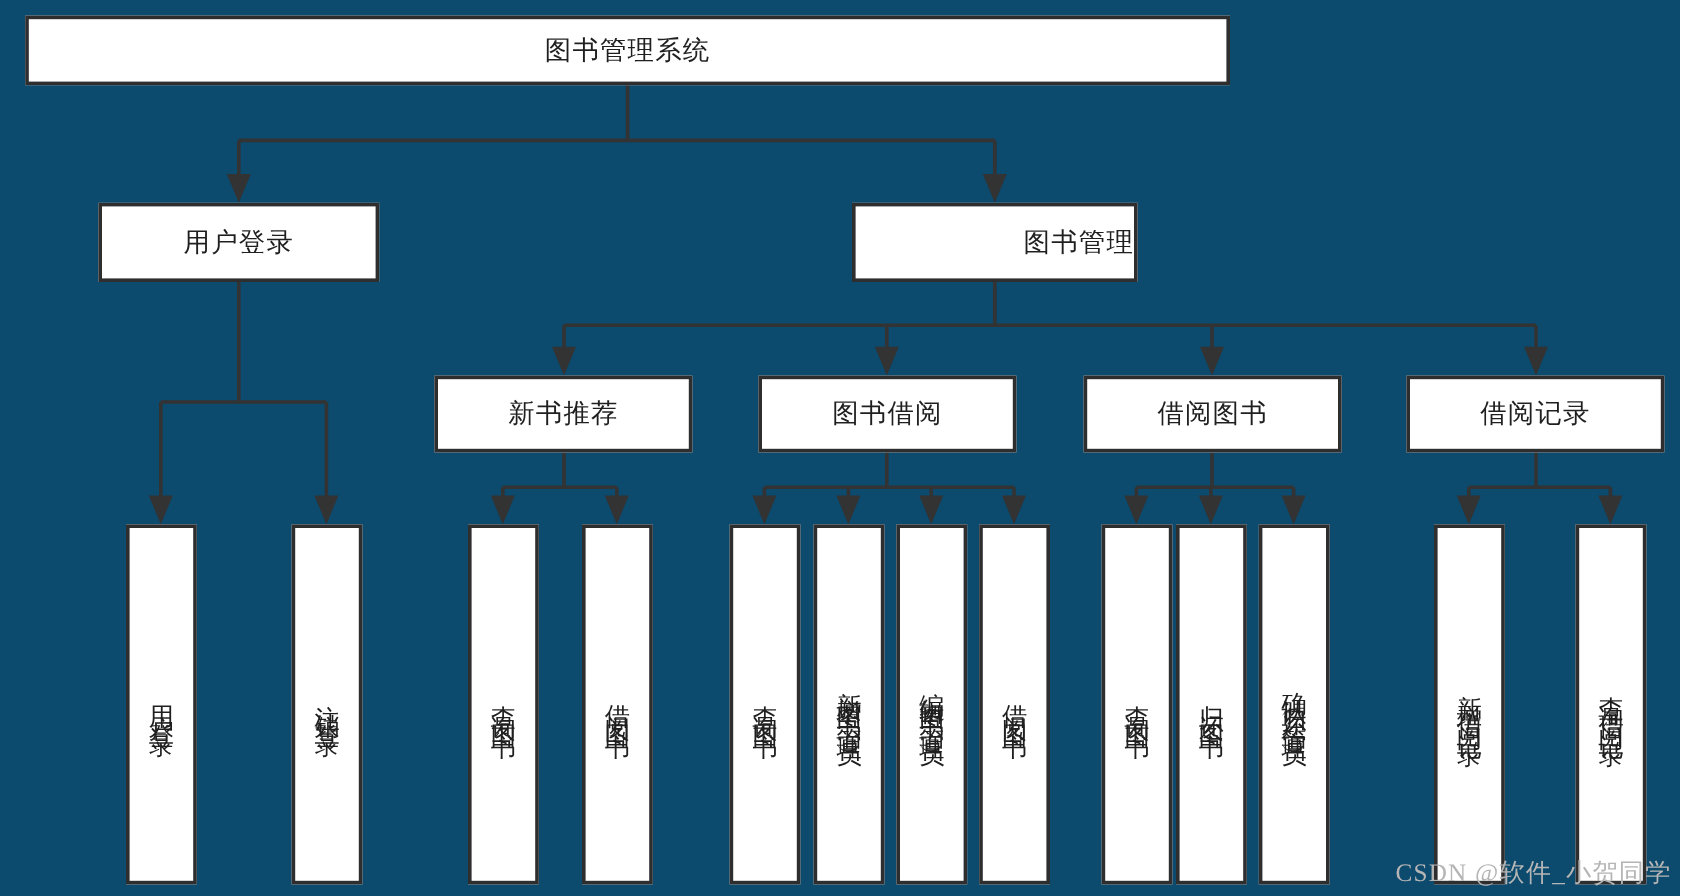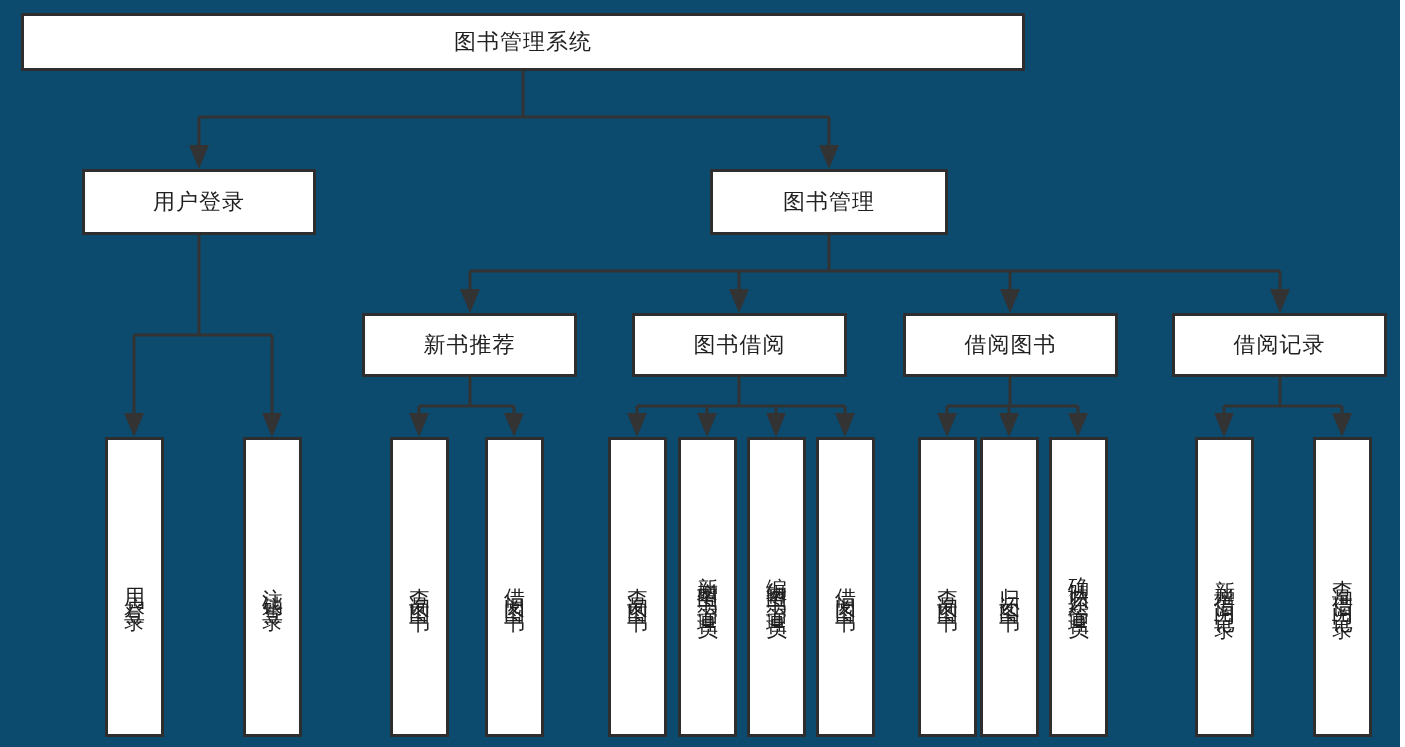--- a/index.html
+++ b/index.html
@@ -52,21 +52,21 @@
   .vbox .vtext {
     writing-mode: vertical-rl;
     text-orientation: mixed;
     font-size: 21px;
     letter-spacing: 8px;
     color: #1f1f1f;
     white-space: nowrap;
   }
   .root-box    { left: 21px;   top: 13px;  width: 1004px; height: 58px; }
   .l1-a        { left: 82px;   top: 169px; width: 234px;  height: 66px; }
-  .l1-b        { left: 710px;  top: 169px; width: 238px;  height: 66px; }
+  .l1-b        { left: 710px;  top: 169px; width: 238px;  height: 66px; justify-content: flex-end; }
   .l2          { top: 313px;   height: 64px; width: 215px; }
   .l2-a        { left: 362px; }
   .l2-b        { left: 632px; }
   .l2-c        { left: 903px; }
   .l2-d        { left: 1172px; }
   .watermark {
     position: absolute;
     right: 7px;
     top: 713px;
     font-size: 21px;
@@ -189,14 +189,15 @@
     <span class="vtext" style="letter-spacing:6px">确认归还（管理员）</span>
   </div>
 
   <div class="vbox" style="left:1195px">
     <span class="vtext">新增借阅记录</span>
   </div>
   <div class="vbox" style="left:1313px">
     <span class="vtext">查询借阅记录</span>
   </div>
 
+  <div class="watermark">CSDN @软件_小贺同学</div>
 
 </div>
 
 </body></html>

